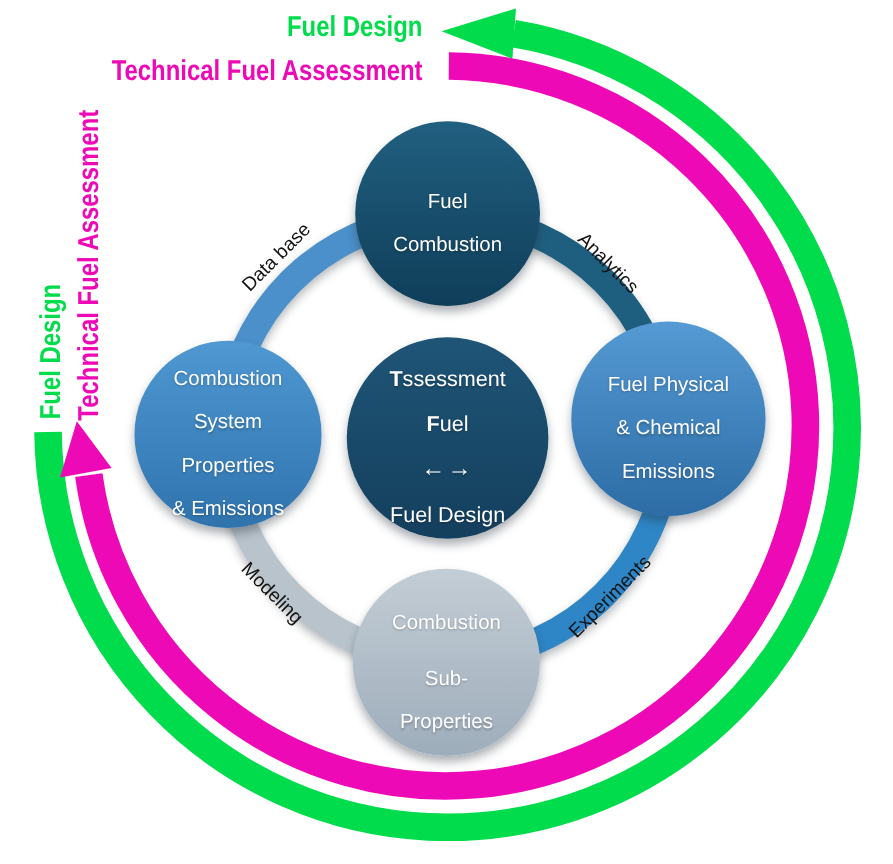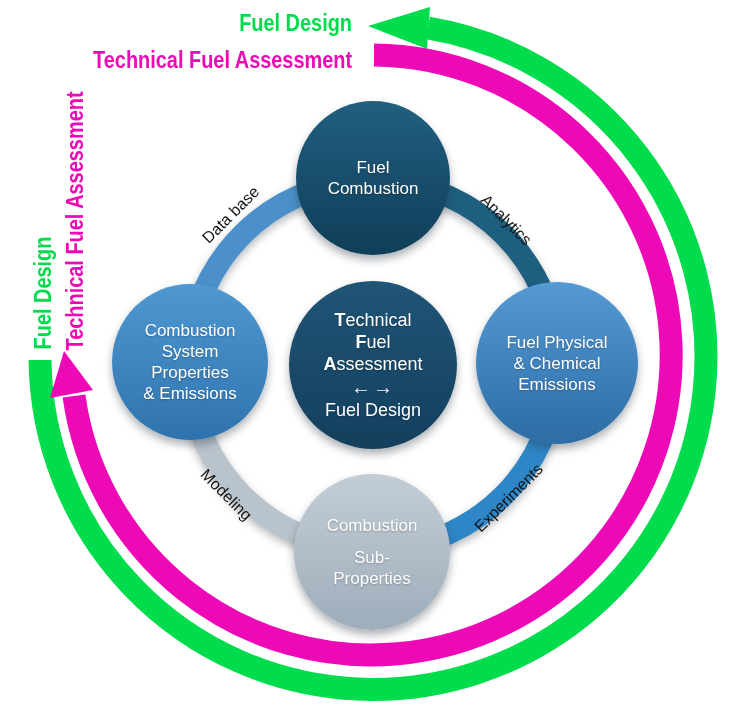--- a/index.html
+++ b/index.html
@@ -16,28 +16,28 @@
     display:flex;flex-direction:column;align-items:center;justify-content:center;
     color:#ffffff;text-align:center;
     font-size:17px;line-height:21px;
     box-shadow:0 5px 8px rgba(40,50,60,.38);
     text-shadow:0 1px 2px rgba(0,0,0,.25);
   }
   .node-top{left:296px;top:101px;width:154px;height:154px;
     background:linear-gradient(180deg,#215F80 0%,#0F3E59 100%);}
   .node-left{left:112px;top:284px;width:156px;height:156px;
     background:linear-gradient(180deg,#4F98D2 0%,#2F73AD 100%);}
-  .node-right{left:476px;top:282px;width:162px;height:162px;
+  .node-right{left:476px;top:268px;width:162px;height:162px;
     background:linear-gradient(180deg,#559AD4 0%,#2D6CA5 100%);}
   .node-bottom{left:294px;top:474px;width:156px;height:156px;
     background:linear-gradient(180deg,#C3CDD5 0%,#9EADBB 100%);}
   .node-center{left:289px;top:281px;width:168px;height:168px;
     background:linear-gradient(180deg,#1F5577 0%,#143F5D 100%);
     font-size:18px;line-height:22px;}
-  .node .line{white-space:nowrap;}
+  .node .line{white-space:nowrap;margin-top:15px;}
   .node .gap-after{margin-bottom:11px;}
   .node-center b{font-weight:700;}
   .hub-arrows{font-size:20px;letter-spacing:2px;line-height:24px;}
 
   
   .ring-label{
     position:absolute;font-size:16px;color:#141414;white-space:nowrap;
   }
   .rl-database{left:231px;top:215px;transform:translate(-50%,-50%) rotate(-45deg);}
   .rl-analytics{left:506px;top:220px;transform:translate(-50%,-50%) rotate(45deg);}
@@ -111,20 +111,19 @@
     <div class="line">Emissions</div>
   </div>
 
   <div class="node node-bottom">
     <div class="line gap-after">Combustion</div>
     <div class="line">Sub-</div>
     <div class="line">Properties</div>
   </div>
 
   <div class="node node-center">
-    <div class="line"><b>T</b><span>echnical</span></div>
+    <div class="line"><b>T</b><span>ssessment</span></div>
     <div class="line"><b>F</b><span>uel</span></div>
-    <div class="line"><b>A</b><span>ssessment</span></div>
     <div class="line hub-arrows">←→</div>
     <div class="line">Fuel Design</div>
   </div>
 
 </div>
 
 </body></html>

